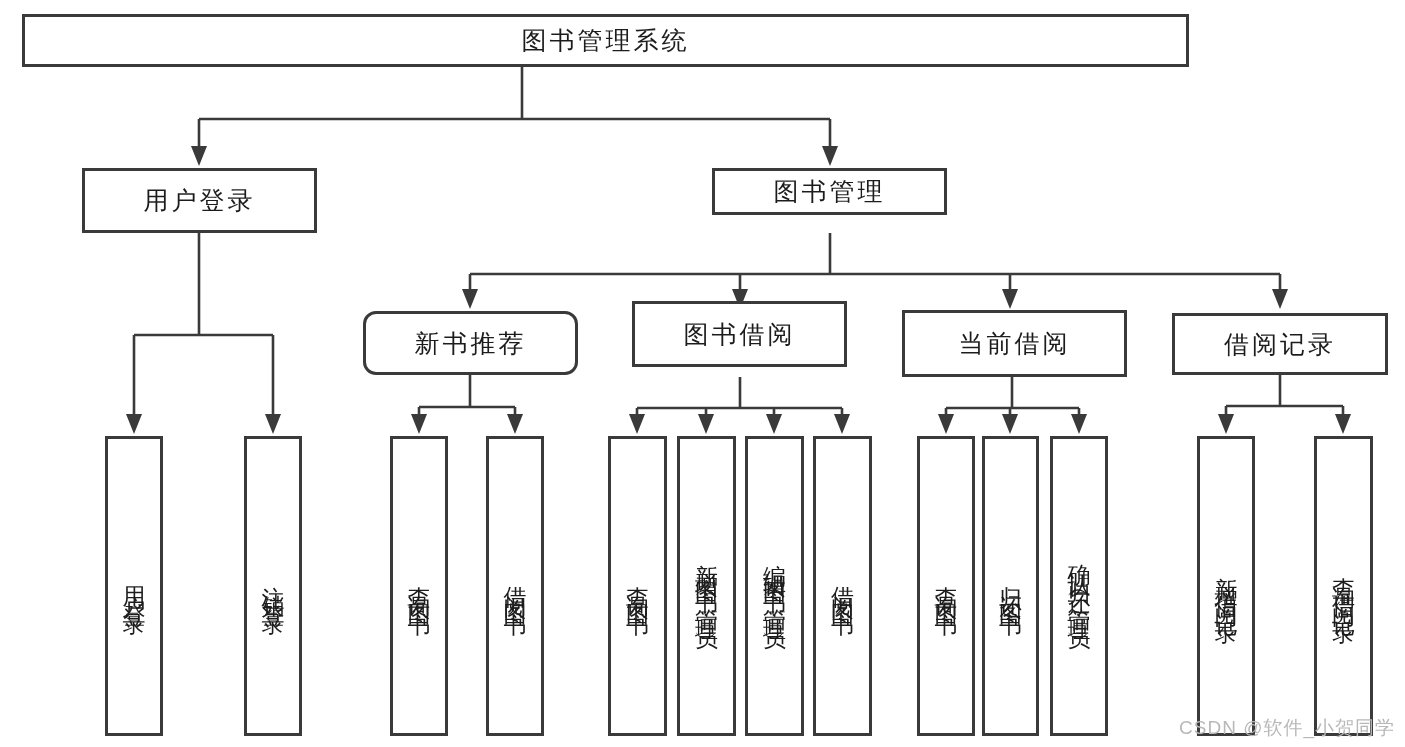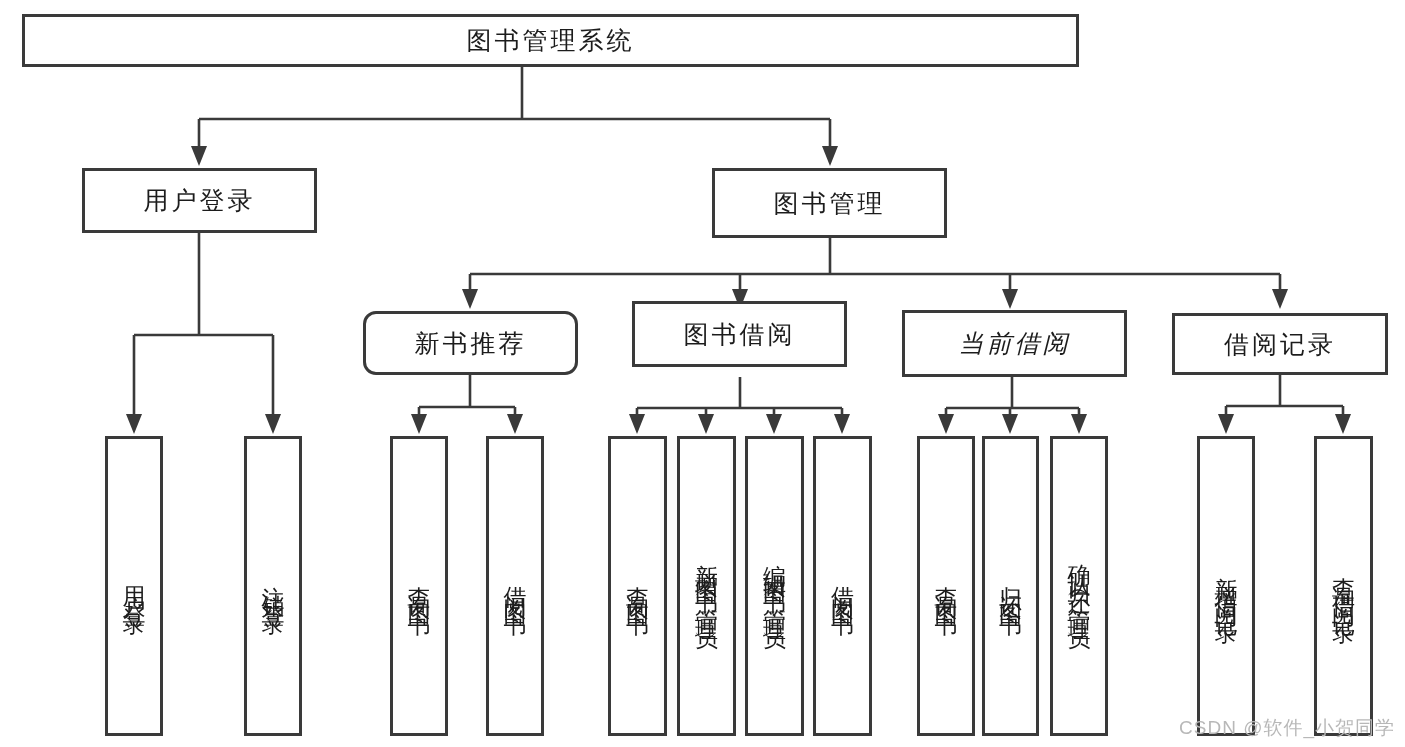--- a/index.html
+++ b/index.html
@@ -104,38 +104,38 @@
     <polygon points="766,414 782,414 774,434"></polygon>
     <polygon points="834,414 850,414 842,434"></polygon>
     <polygon points="938,414 954,414 946,434"></polygon>
     <polygon points="1002,414 1018,414 1010,434"></polygon>
     <polygon points="1071,414 1087,414 1079,434"></polygon>
     <polygon points="1218,414 1234,414 1226,434"></polygon>
     <polygon points="1335,414 1351,414 1343,434"></polygon>
   </g>
 </svg>
 
-<div class="hnode" style="left:22px; top:14px; width:1057px; height:53px;">
+<div class="hnode" style="left:22px; top:14px; width:1167px; height:53px;">
   <span>图书管理系统</span>
 </div>
 
 <div class="hnode" style="left:82px; top:168px; width:235px; height:65px;">
   <span>用户登录</span>
 </div>
-<div class="hnode" style="left:712px; top:168px; width:235px; height:70px;">
+<div class="hnode" style="left:712px; top:168px; width:235px; height:47px;">
   <span>图书管理</span>
 </div>
 
 <div class="hnode" style="left:363px; top:311px; width:215px; height:64px;border-radius:13px;">
   <span>新书推荐</span>
 </div>
 <div class="hnode" style="left:632px; top:301px; width:215px; height:66px;">
   <span>图书借阅</span>
 </div>
-<div class="hnode" style="left:902px; top:310px; width:225px; height:67px;font-style:italic;">
+<div class="hnode" style="left:902px; top:310px; width:225px; height:67px;">
   <span>当前借阅</span>
 </div>
 <div class="hnode" style="left:1172px; top:313px; width:216px; height:62px;">
   <span>借阅记录</span>
 </div>
 
 <div class="leaf" style="left:105px; width:58px;">
   <span>用户登录</span>
 </div>
 <div class="leaf" style="left:244px; width:58px;">

